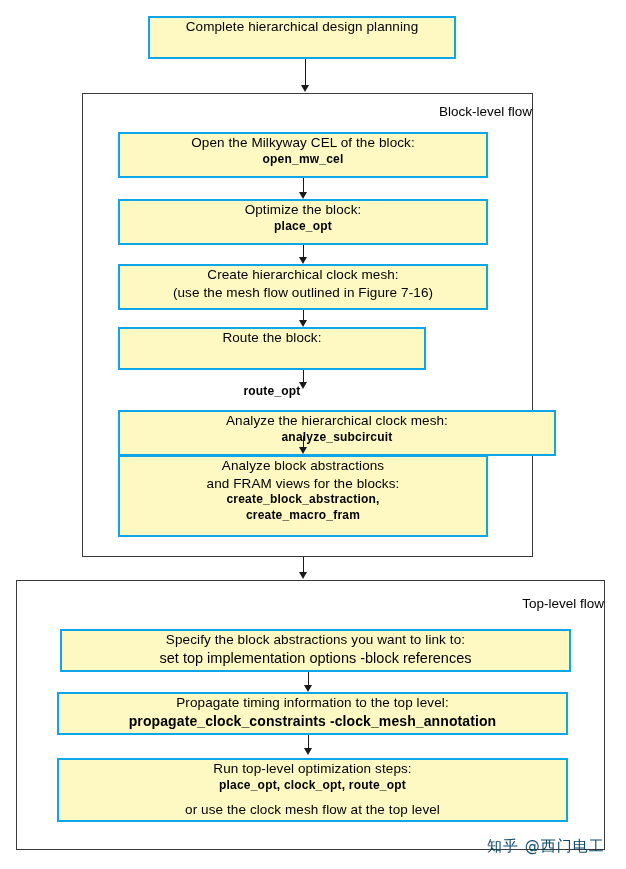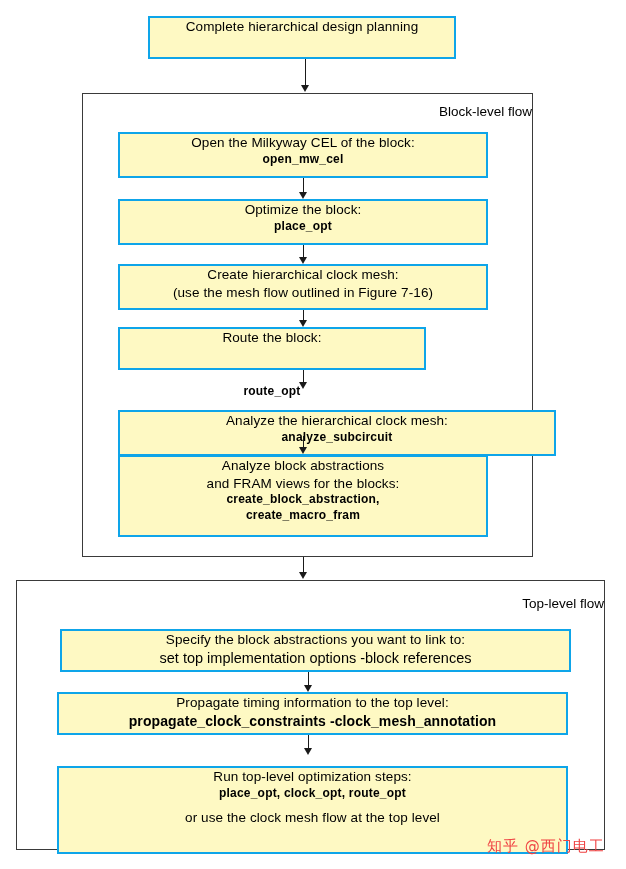--- a/index.html
+++ b/index.html
@@ -82,21 +82,21 @@
     border-left: 4.5px solid transparent;
     border-right: 4.5px solid transparent;
     border-top: 7px solid #1a1a1a;
   }
 
   
   .watermark {
     position: absolute;
     font-family: "DejaVu Sans", sans-serif;
     font-size: 15px;
-    color: #ef4444;
+    color: #0c4a6e;
     white-space: nowrap;
     letter-spacing: 1px;
   }
 </style>
 </head>
 <body>
 
 <div id="canvas">
 
   <div class="box" style="left:148px; top:16px; width:308px; height:43px;">
@@ -166,21 +166,21 @@
   <div class="conn" style="left:308px; top:672px; height:14px;"></div>
   <div class="arrowhead" style="left:303.5px; top:685px;"></div>
 
   <div class="box" style="left:57px; top:692px; width:511px; height:43px;">
     <div class="line-sans">Propagate timing information to the top level:</div>
     <div class="line-mono wide">propagate_clock_constraints -clock_mesh_annotation</div>
   </div>
   <div class="conn" style="left:308px; top:735px; height:14px;"></div>
   <div class="arrowhead" style="left:303.5px; top:748px;"></div>
 
-  <div class="box" style="left:57px; top:758px; width:511px; height:88px;margin-top:8px;">
+  <div class="box" style="left:57px; top:758px; width:511px; height:64px;">
     <div class="line-sans">Run top-level optimization steps:</div>
     <div class="line-mono" style="margin-bottom:8px;">place_opt, clock_opt, route_opt</div>
     <div class="line-sans">or use the clock mesh flow at the top level</div>
   </div>
 
   <div class="watermark" style="left:487px; top:837px;">知乎 @西门电工</div>
 
 </div>
 
 </body></html>

